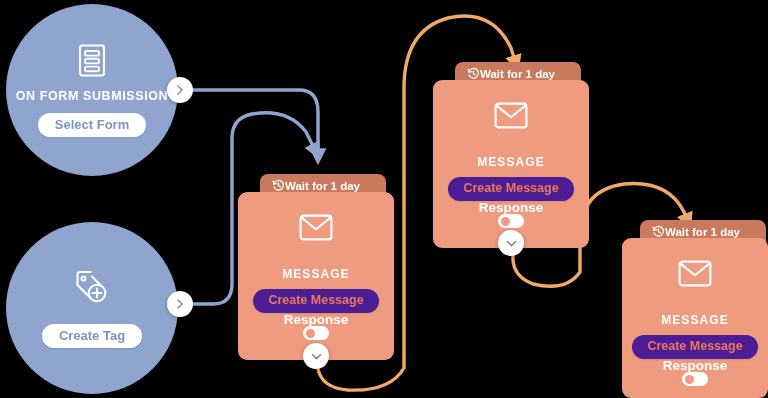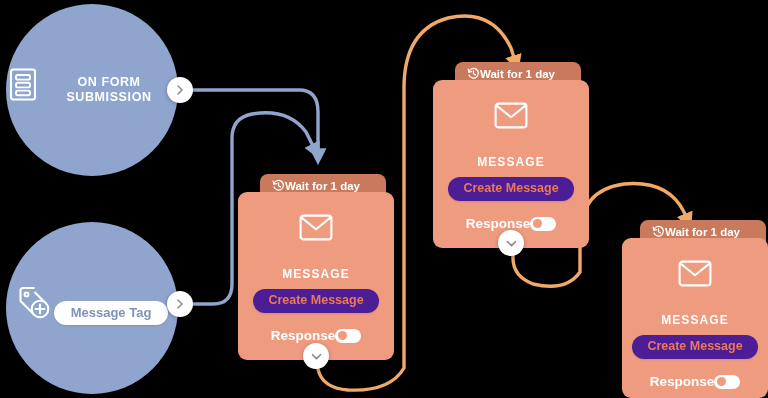--- a/index.html
+++ b/index.html
@@ -26,21 +26,21 @@
     height: 398px;
     pointer-events: none;
   }
 
   
   .trigger {
     position: absolute;
     border-radius: 50%;
     background: #8fa5ce;
     display: flex;
-    flex-direction: row;
+    flex-direction: column;
     align-items: center;
     justify-content: center;
     box-sizing: border-box;
   }
   .trigger-icon {
     display: block;
     margin-bottom: 6px;
   }
   .trigger-label {
     color: #ffffff;
@@ -139,24 +139,25 @@
     font-weight: bold;
     border: none;
     border-radius: 20px;
     padding: 5px 15px 6px 15px;
     line-height: 1;
     cursor: pointer;
     box-shadow: 0 1px 2px rgba(0,0,0,0.10);
     white-space: nowrap;
   }
   .card-response-row {
-    margin-top: 16px;
+    margin-top: 0;
     display: flex;
     align-items: center;
     gap: 0;
+    flex-direction: column;
   }
   .card-response-label {
     color: #ffffff;
     font-size: 13.5px;
     font-weight: bold;
     line-height: 1;
   }
   .toggle {
     width: 26px;
     height: 14px;
@@ -216,38 +217,39 @@
   <div class="trigger" style="left:6px; top:4px; width:172px; height:172px;">
     <span class="trigger-icon">
       <svg width="34" height="36" viewBox="0 0 34 36" fill="none">
         <rect x="5" y="2.5" width="24" height="30" rx="2.2" stroke="#ffffff" stroke-width="2.1"></rect>
         <rect x="10" y="8" width="14" height="4.6" rx="1.6" stroke="#ffffff" stroke-width="1.9"></rect>
         <rect x="10" y="15.8" width="14" height="4.6" rx="1.6" stroke="#ffffff" stroke-width="1.9"></rect>
         <rect x="10" y="23.6" width="14" height="4.6" rx="1.6" stroke="#ffffff" stroke-width="1.9"></rect>
       </svg>
     </span>
     <div class="trigger-label">ON FORM SUBMISSION</div>
+    <button class="trigger-pill">Select Form</button>
   </div>
 
   <div class="port" style="left:167px; top:77px;">
     <svg width="10" height="10" viewBox="0 0 10 10">
       <path d="M 3 1 L 7 5 L 3 9" stroke="#8a8a8a" stroke-width="1.5" fill="none" stroke-linecap="round" stroke-linejoin="round"></path>
     </svg>
   </div>
 
   <div class="trigger" style="left:6px; top:222px; width:172px; height:172px;">
     <span class="trigger-icon">
       <svg width="38" height="36" viewBox="0 0 38 36" fill="none">
         <path d="M 18.5 3 L 7 3 Q 4.5 3 4.5 5.5 L 4.5 16 L 17.5 29 Q 19 30.5 20.5 29 L 29 20.5 Q 30.5 19 29 17.5 L 18.5 7" stroke="#ffffff" stroke-width="2.1" fill="none" stroke-linejoin="round"></path>
         <circle cx="10.5" cy="9.5" r="2" stroke="#ffffff" stroke-width="1.9"></circle>
         <circle cx="24" cy="24" r="8.3" stroke="#ffffff" stroke-width="2.1" fill="#8fa5ce"></circle>
         <path d="M 24 19.5 L 24 28.5 M 19.5 24 L 28.5 24" stroke="#ffffff" stroke-width="2.1" stroke-linecap="round"></path>
       </svg>
     </span>
-    <button class="trigger-pill">Message Tag</button>
+    <button class="trigger-pill">Create Tag</button>
   </div>
 
   <div class="port" style="left:167px; top:291px;">
     <svg width="10" height="10" viewBox="0 0 10 10">
       <path d="M 3 1 L 7 5 L 3 9" stroke="#8a8a8a" stroke-width="1.5" fill="none" stroke-linecap="round" stroke-linejoin="round"></path>
     </svg>
   </div>
 
   <div class="card" style="left:238px; top:174px; width:156px; height:186px;">
     <div class="card-header" style="left:22px; width:126px;">

